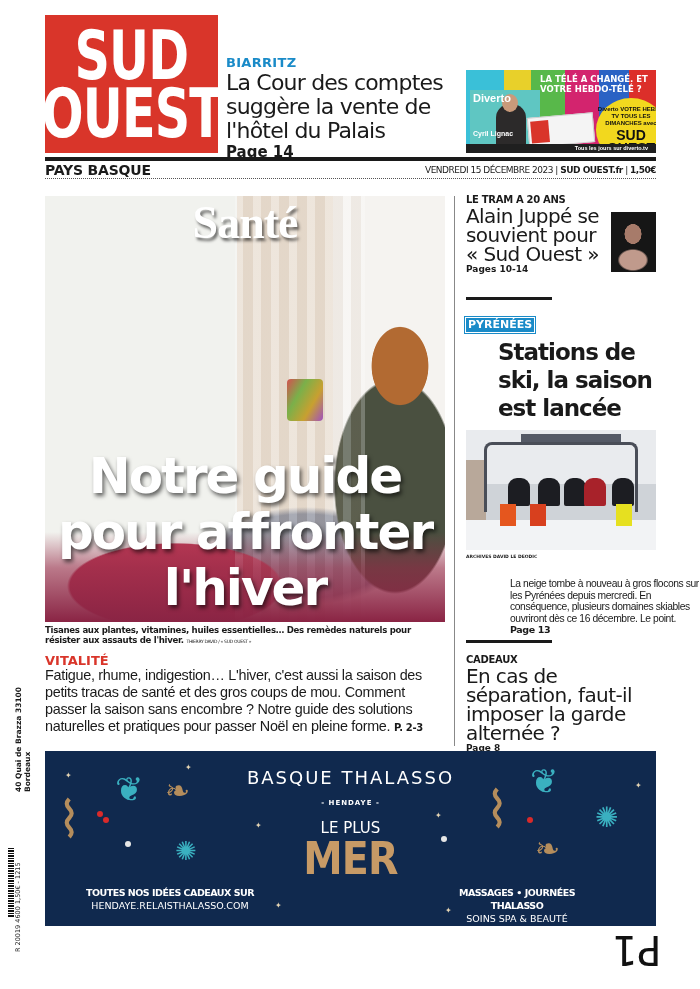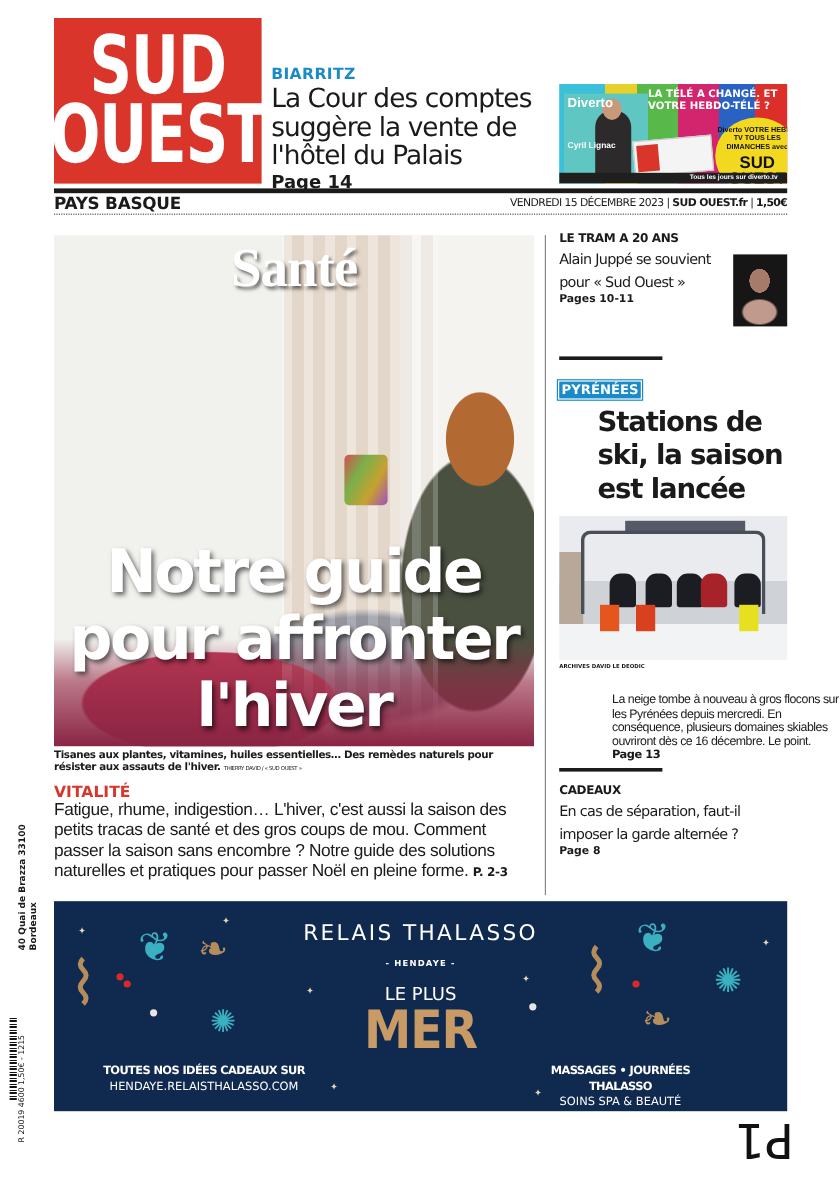--- a/index.html
+++ b/index.html
@@ -9,21 +9,21 @@
   
   .logo { position: absolute; left: 45px; top: 15px; width: 173px; height: 138px; background: #d9352a; display: flex; flex-direction: column; justify-content: center; align-items: center; }
   .logo span { display: block; font-family: "DejaVu Sans", sans-serif; font-weight: bold; color: #fff; font-size: 60px; line-height: 58px; letter-spacing: -1px; transform: scaleX(0.82) scaleY(1.12); }
 
   .top-story { position: absolute; left: 226px; top: 55px; width: 230px; }
   .kicker-blue { color: #1a8bc8; font-weight: bold; font-size: 13px; letter-spacing: 0.3px; font-family: "DejaVu Sans", sans-serif; }
   .top-story h2 { font-weight: normal; font-size: 22px; line-height: 24px; color: #1a1a1a; font-family: "DejaVu Sans", sans-serif; letter-spacing: -0.8px; margin-top: 1px; }
   .pageref { font-weight: bold; font-size: 15px; font-family: "DejaVu Sans", sans-serif; }
 
   .ad-diverto { position: absolute; left: 466px; top: 70px; width: 190px; height: 83px; overflow: hidden; background: linear-gradient(90deg, #3ac0d8 0 20%, #e8d02a 20% 34%, #58b84a 34% 52%, #d3246e 52% 70%, #2a62c4 70% 86%, #dc2f2a 86%); }
-  .ad-diverto .mag { position: absolute; left: 4px; top: 8px; width: 70px; height: 72px; background: #5fc6c2; }
+  .ad-diverto .mag { position: absolute; left: 4px; top: 20px; width: 70px; height: 72px; background: #5fc6c2; }
   .ad-diverto .mag .title { position: absolute; left: 3px; top: 2px; color: #fff; font-weight: bold; font-size: 11px; }
   .ad-diverto .mag .person { position: absolute; left: 26px; top: 14px; width: 30px; height: 58px; background: #2c2a2a; border-radius: 14px 14px 2px 2px; }
   .ad-diverto .mag .head { position: absolute; left: 32px; top: 4px; width: 16px; height: 18px; background: #c99a7a; border-radius: 50%; }
   .ad-diverto .mag .name { position: absolute; left: 3px; top: 40px; color: #fff; font-size: 7px; font-weight: bold; }
   .ad-diverto .tagline { position: absolute; left: 74px; top: 4px; color: #fff; font-weight: bold; font-size: 8.5px; line-height: 10px; font-family: "DejaVu Sans", sans-serif; }
   .ad-diverto .paper { position: absolute; left: 62px; top: 45px; width: 66px; height: 30px; background: #f4f4f4; transform: rotate(-5deg); border: 1px solid #ccc; }
   .ad-diverto .paper i { position: absolute; left: 2px; top: 3px; width: 18px; height: 22px; background: #d9352a; }
   .ad-diverto .badge { position: absolute; left: 130px; top: 28px; width: 70px; height: 64px; background: #f2d81e; border-radius: 50%; color: #111; font-weight: bold; font-size: 6px; text-align: center; padding-top: 8px; line-height: 7px; }
   .ad-diverto .badge b { display: block; font-size: 14px; line-height: 13px; margin-top: 2px; }
   .ad-diverto .foot { position: absolute; left: 0; bottom: 0; width: 100%; height: 9px; background: #1f1f1f; color: #fff; font-size: 5.5px; font-weight: bold; text-align: right; padding-right: 8px; line-height: 9px; }
@@ -54,21 +54,21 @@
 
   .lead-kicker { position: absolute; left: 45px; top: 653px; color: #d9352a; font-weight: bold; font-size: 13px; font-family: "DejaVu Sans", sans-serif; }
   .lead-body { position: absolute; left: 45px; top: 667px; width: 402px; font-size: 14.4px; line-height: 17px; font-family: "Liberation Sans", sans-serif; letter-spacing: -0.3px; }
   .lead-body b { font-family: "DejaVu Sans", sans-serif; font-size: 10px; }
 
   .col-rule { position: absolute; left: 454px; top: 196px; width: 1px; height: 550px; background: #888; }
 
   
   .rc { position: absolute; left: 466px; width: 195px; font-family: "DejaVu Sans", sans-serif; }
   .rc .kicker { font-weight: bold; font-size: 10px; letter-spacing: -0.3px; }
-  .rc h3 { font-weight: normal; font-size: 12px; line-height: 19px; letter-spacing: -0.6px; }
+  .rc h3 { font-weight: normal; font-size: 20px; line-height: 19px; letter-spacing: -0.6px; }
   .rc h3.bold { font-weight: bold; font-size: 23px; line-height: 28px; letter-spacing: -1px; }
   .rc .pageref { font-size: 9px; }
   .rc-sep { position: absolute; left: 466px; width: 86px; height: 3px; background: #1a1a1a; }
   .pyr-tag { display: inline-block; background: #1a8bc8; color: #fff; font-weight: bold; font-size: 11px; padding: 0 2px; line-height: 14px; outline: 1px solid #1a8bc8; outline-offset: 1px; }
 
   .juppe-photo { position: absolute; left: 611px; top: 212px; width: 45px; height: 60px; background: radial-gradient(ellipse 12px 14px at 22px 22px, #a77b6a 0 70%, transparent 72%), radial-gradient(ellipse 22px 16px at 22px 48px, #c09a8c 0 60%, transparent 70%), #161616; }
 
   .ski-photo { position: absolute; left: 466px; top: 430px; width: 190px; height: 120px; overflow: hidden; background: linear-gradient(180deg, #e9ebee 0 45%, #cfd3d8 45% 75%, #f2f3f5 75%); }
   .ski-photo .chair { position: absolute; left: 18px; top: 12px; width: 154px; height: 70px; border: 3px solid #4a4e58; border-bottom: none; border-radius: 8px 8px 0 0; }
   .ski-photo .bar { position: absolute; left: 55px; top: 4px; width: 100px; height: 10px; background: #555a66; }
@@ -164,21 +164,21 @@
 <div class="lead-body">
   <span>Fatigue, rhume, indigestion… L'hiver, c'est aussi la saison des petits tracas de santé et des gros coups de mou. Comment passer la saison sans encombre ? Notre guide des solutions naturelles et pratiques pour passer Noël en pleine forme.</span>
   <b>P. 2-3</b>
 </div>
 
 <div class="col-rule"></div>
 
 <div class="rc" style="top:194px;">
   <div class="kicker">LE TRAM A 20 ANS</div>
   <h3 style="width:140px;margin-top:2px;">Alain Juppé se souvient pour « Sud Ouest »</h3>
-  <div class="pageref">Pages 10-11</div>
+  <div class="pageref">Pages 10-14</div>
 </div>
 <div class="juppe-photo"></div>
 <div class="rc-sep" style="top:297px;"></div>
 
 <div class="rc" style="top:313px;">
   <span class="pyr-tag">PYRÉNÉES</span>
   <h3 class="bold" style="margin-top:6px;margin-left:32px;">Stations de ski, la saison est lancée</h3>
 </div>
 <div class="ski-photo">
   <div class="bldg"></div>
@@ -221,21 +221,21 @@
   <span class="pearl" style="left:80px;top:90px;"></span>
   <span class="pearl" style="left:396px;top:85px;"></span>
   <span class="star" style="left:20px;top:20px;">✦</span>
   <span class="star" style="left:140px;top:12px;">✦</span>
   <span class="star" style="left:210px;top:70px;">✦</span>
   <span class="star" style="left:390px;top:60px;">✦</span>
   <span class="star" style="left:590px;top:30px;">✦</span>
   <span class="star" style="left:230px;top:150px;">✦</span>
   <span class="star" style="left:400px;top:155px;">✦</span>
 
-  <div class="brand">RELAIS THALASSO</div>
+  <div class="brand">BASQUE THALASSO</div>
   <div class="city">- HENDAYE -</div>
   <div class="leplus">LE PLUS</div>
   <div class="mer">MER</div>
   <div class="cadeaux">des cadeaux</div>
   <div class="left-line">
     <b>TOUTES NOS IDÉES CADEAUX SUR</b><br>
     <span>HENDAYE.RELAISTHALASSO.COM</span>
   </div>
   <div class="right-line">
     <b>MASSAGES • JOURNÉES THALASSO</b><br>

